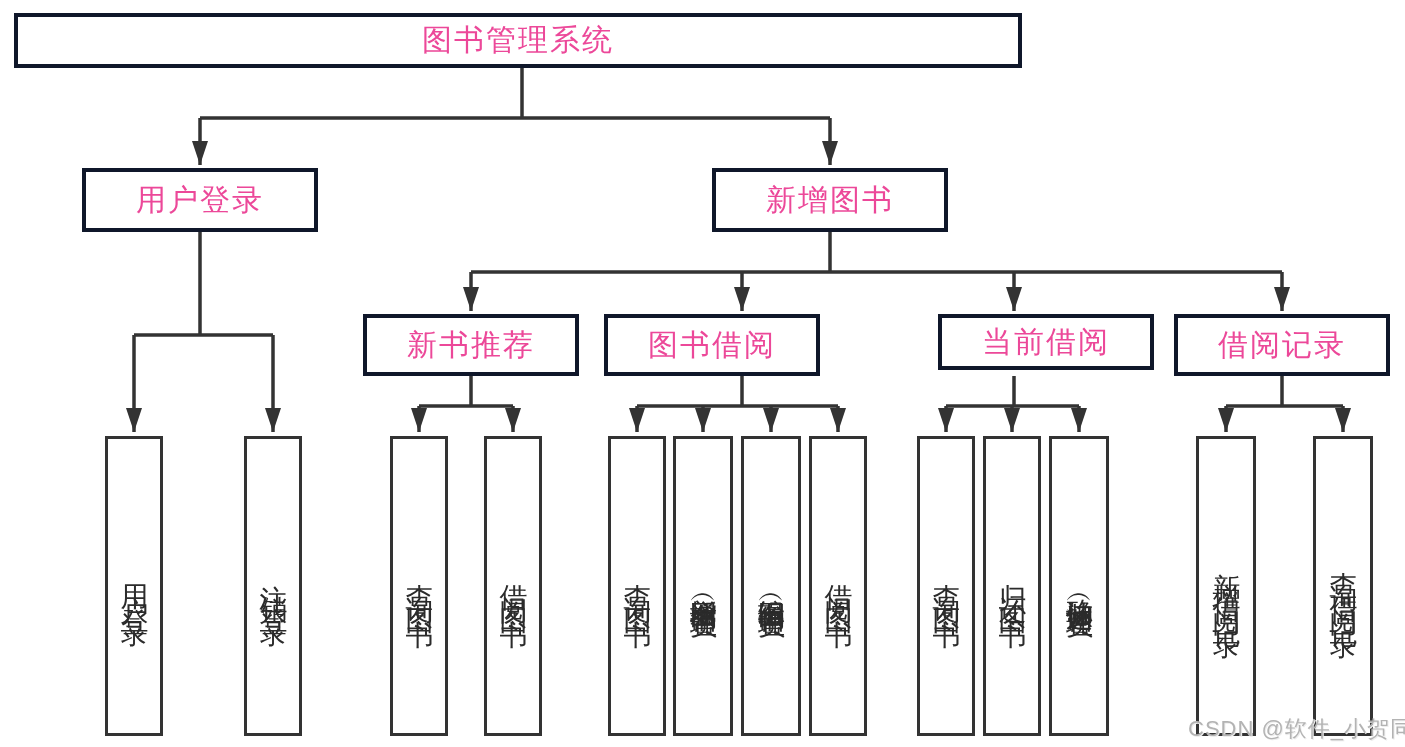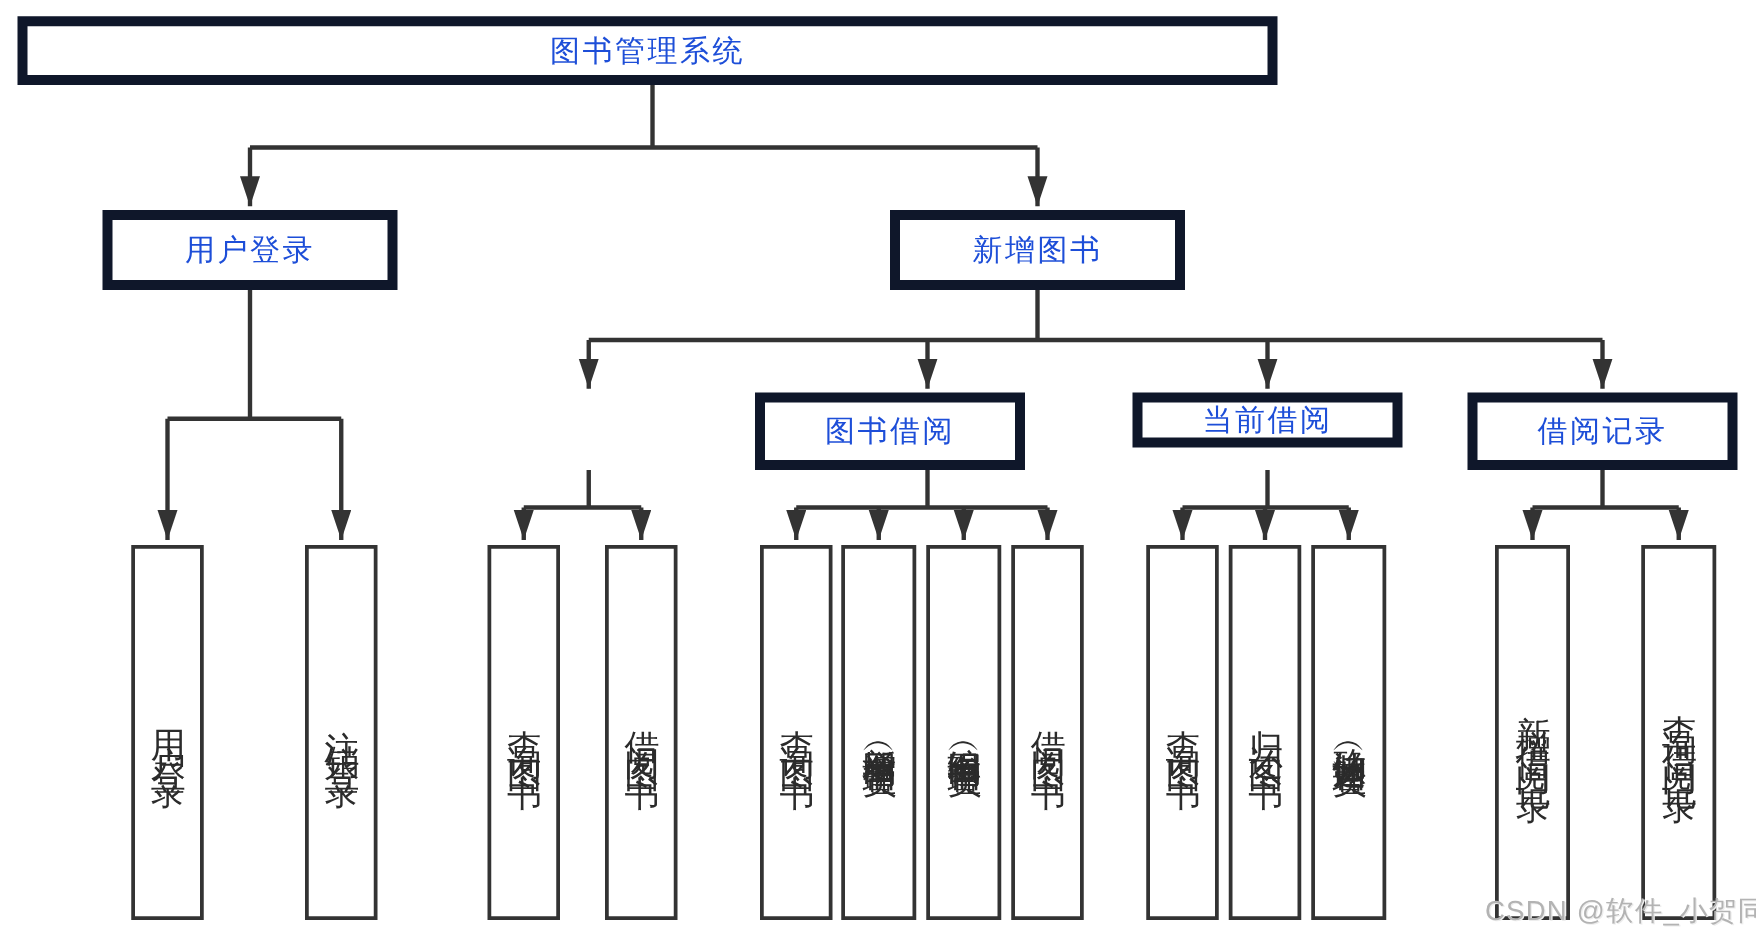--- a/index.html
+++ b/index.html
@@ -7,24 +7,24 @@
     position:relative;
     width:1405px;height:747px;
     background:#ffffff;
     font-family:"Liberation Sans","DejaVu Sans",sans-serif;
     overflow:hidden;
   }
   svg.connectors{position:absolute;left:0;top:0;width:1405px;height:747px;}
   .hbox{
     position:absolute;
     box-sizing:border-box;
-    border:8px solid #0f172a;
+    border:4px solid #0f172a;
     background:#ffffff;
     display:flex;align-items:center;justify-content:center;
-    font-size:24px;color:#1d4ed8;
+    font-size:30px;color:#ec4899;
     letter-spacing:2px;
     white-space:nowrap;
   }
   .vbox{
     position:absolute;
     box-sizing:border-box;
     border:3px solid #333333;
     background:#ffffff;
     top:436px;height:300px;
     display:flex;align-items:center;justify-content:center;
@@ -99,24 +99,27 @@
     <span>图书管理系统</span>
   </div>
 
   <div class="hbox" style="left:82px;top:168px;width:236px;height:64px;">
     <span>用户登录</span>
   </div>
   <div class="hbox" style="left:712px;top:168px;width:236px;height:64px;">
     <span>新增图书</span>
   </div>
 
+  <div class="hbox" style="left:363px;top:314px;width:216px;height:62px;">
+    <span>新书推荐</span>
+  </div>
   <div class="hbox" style="left:604px;top:314px;width:216px;height:62px;">
     <span>图书借阅</span>
   </div>
-  <div class="hbox" style="left:906px;top:314px;width:216px;height:44px;align-items:center;">
+  <div class="hbox" style="left:938px;top:314px;width:216px;height:56px;align-items:center;">
     <span>当前借阅</span>
   </div>
   <div class="hbox" style="left:1174px;top:314px;width:216px;height:62px;">
     <span>借阅记录</span>
   </div>
 
   <div class="vbox" style="left:105px;width:58px;">
     <span class="vtext">用户登录</span>
   </div>
   <div class="vbox" style="left:244px;width:58px;">

